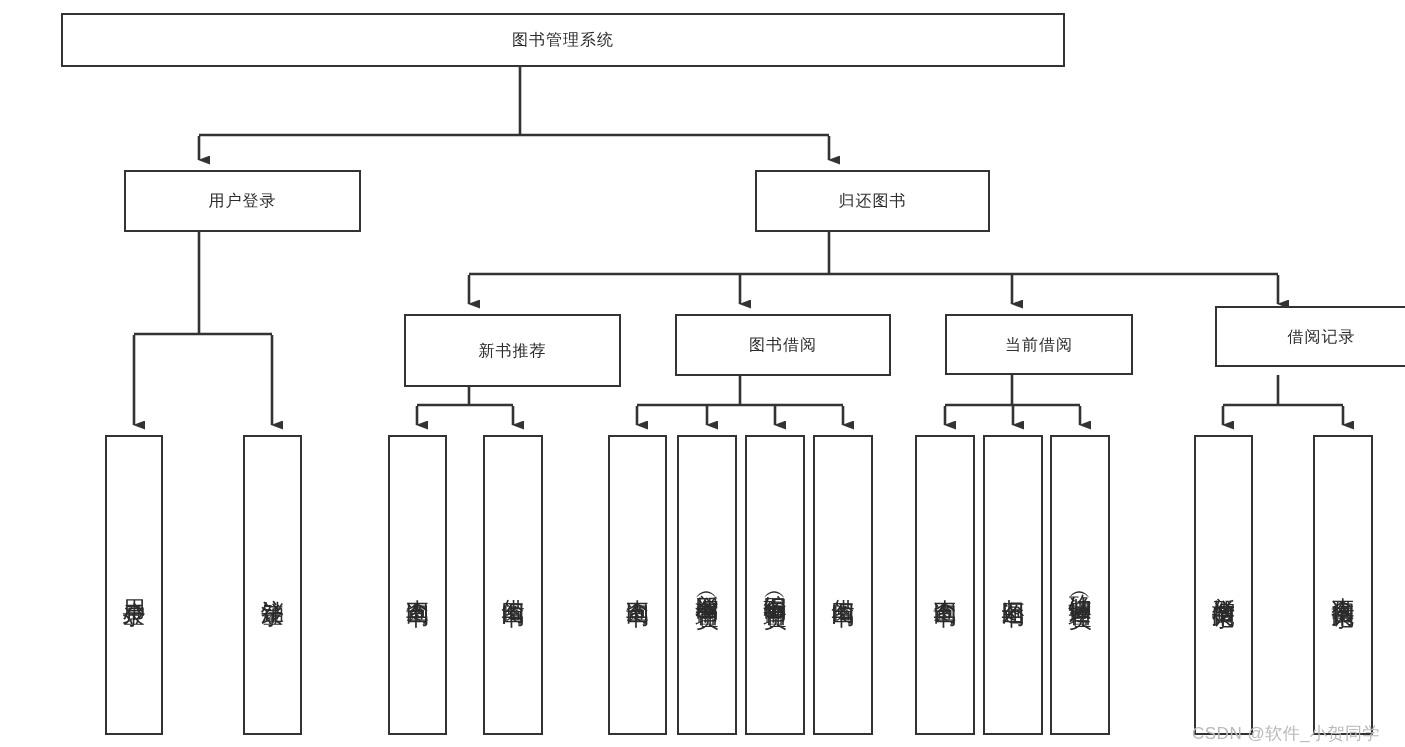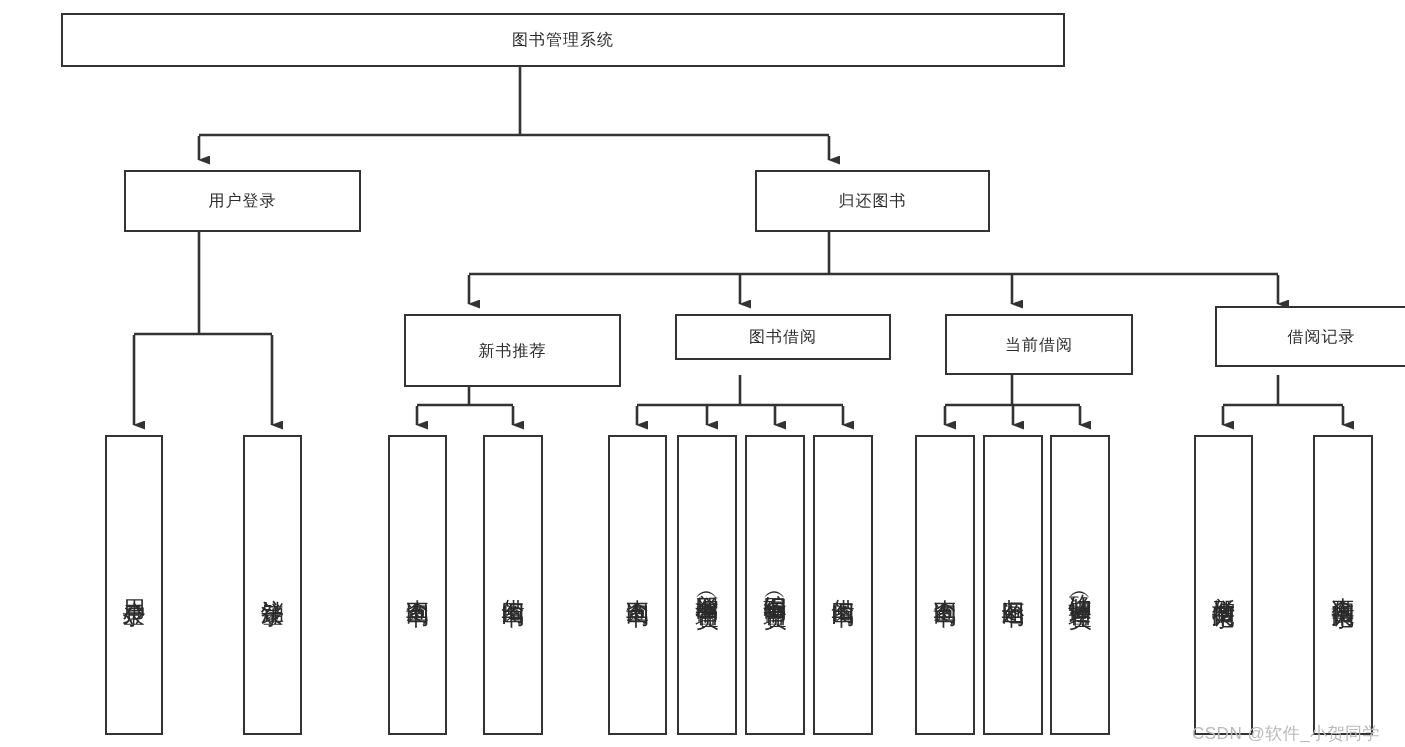--- a/index.html
+++ b/index.html
@@ -127,21 +127,21 @@
   <div class="node node-h" style="left:81px; top:170px; width:237px; height:62px;">
     <span>用户登录</span>
   </div>
   <div class="node node-h" style="left:712px; top:170px; width:235px; height:62px;">
     <span>归还图书</span>
   </div>
 
   <div class="node node-h" style="left:361px; top:314px; width:217px; height:73px;">
     <span>新书推荐</span>
   </div>
-  <div class="node node-h" style="left:632px; top:314px; width:216px; height:46px;">
+  <div class="node node-h" style="left:632px; top:314px; width:216px; height:62px;">
     <span>图书借阅</span>
   </div>
   <div class="node node-h" style="left:902px; top:314px; width:188px; height:61px;">
     <span>当前借阅</span>
   </div>
   <div class="node node-h" style="left:1172px; top:306px; width:213px; height:61px;">
     <span>借阅记录</span>
   </div>
 
   <div class="node node-v" style="left:105px; top:435px; width:58px; height:300px;">

